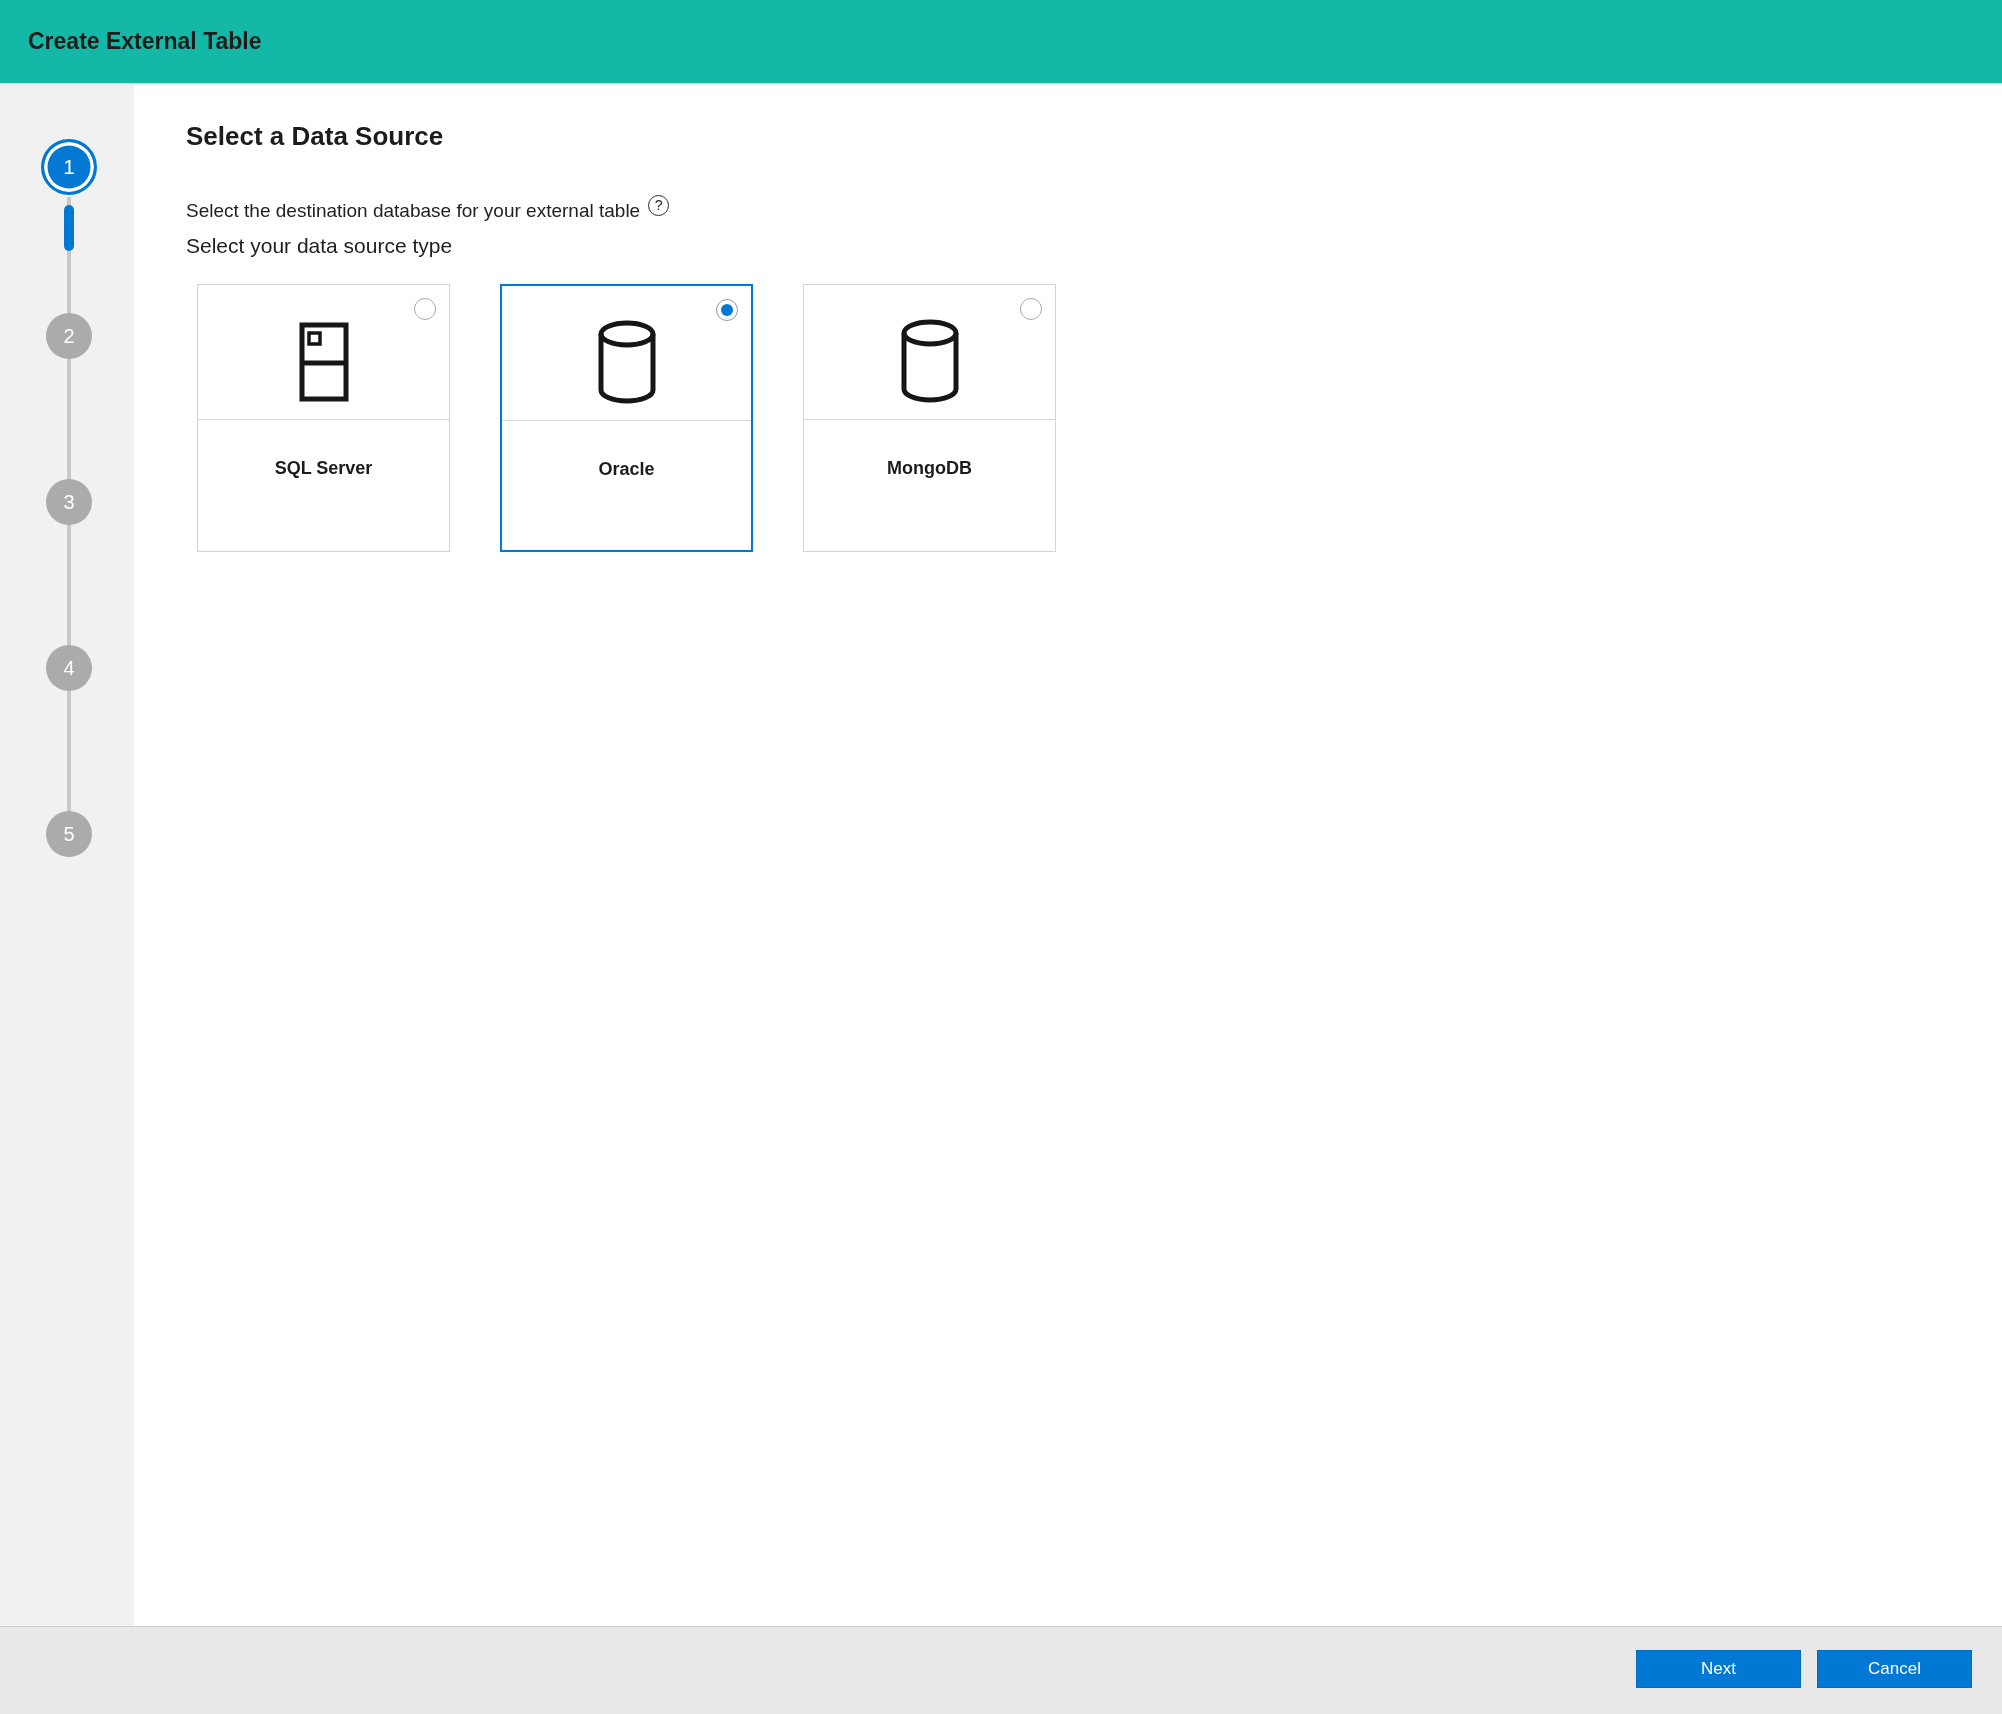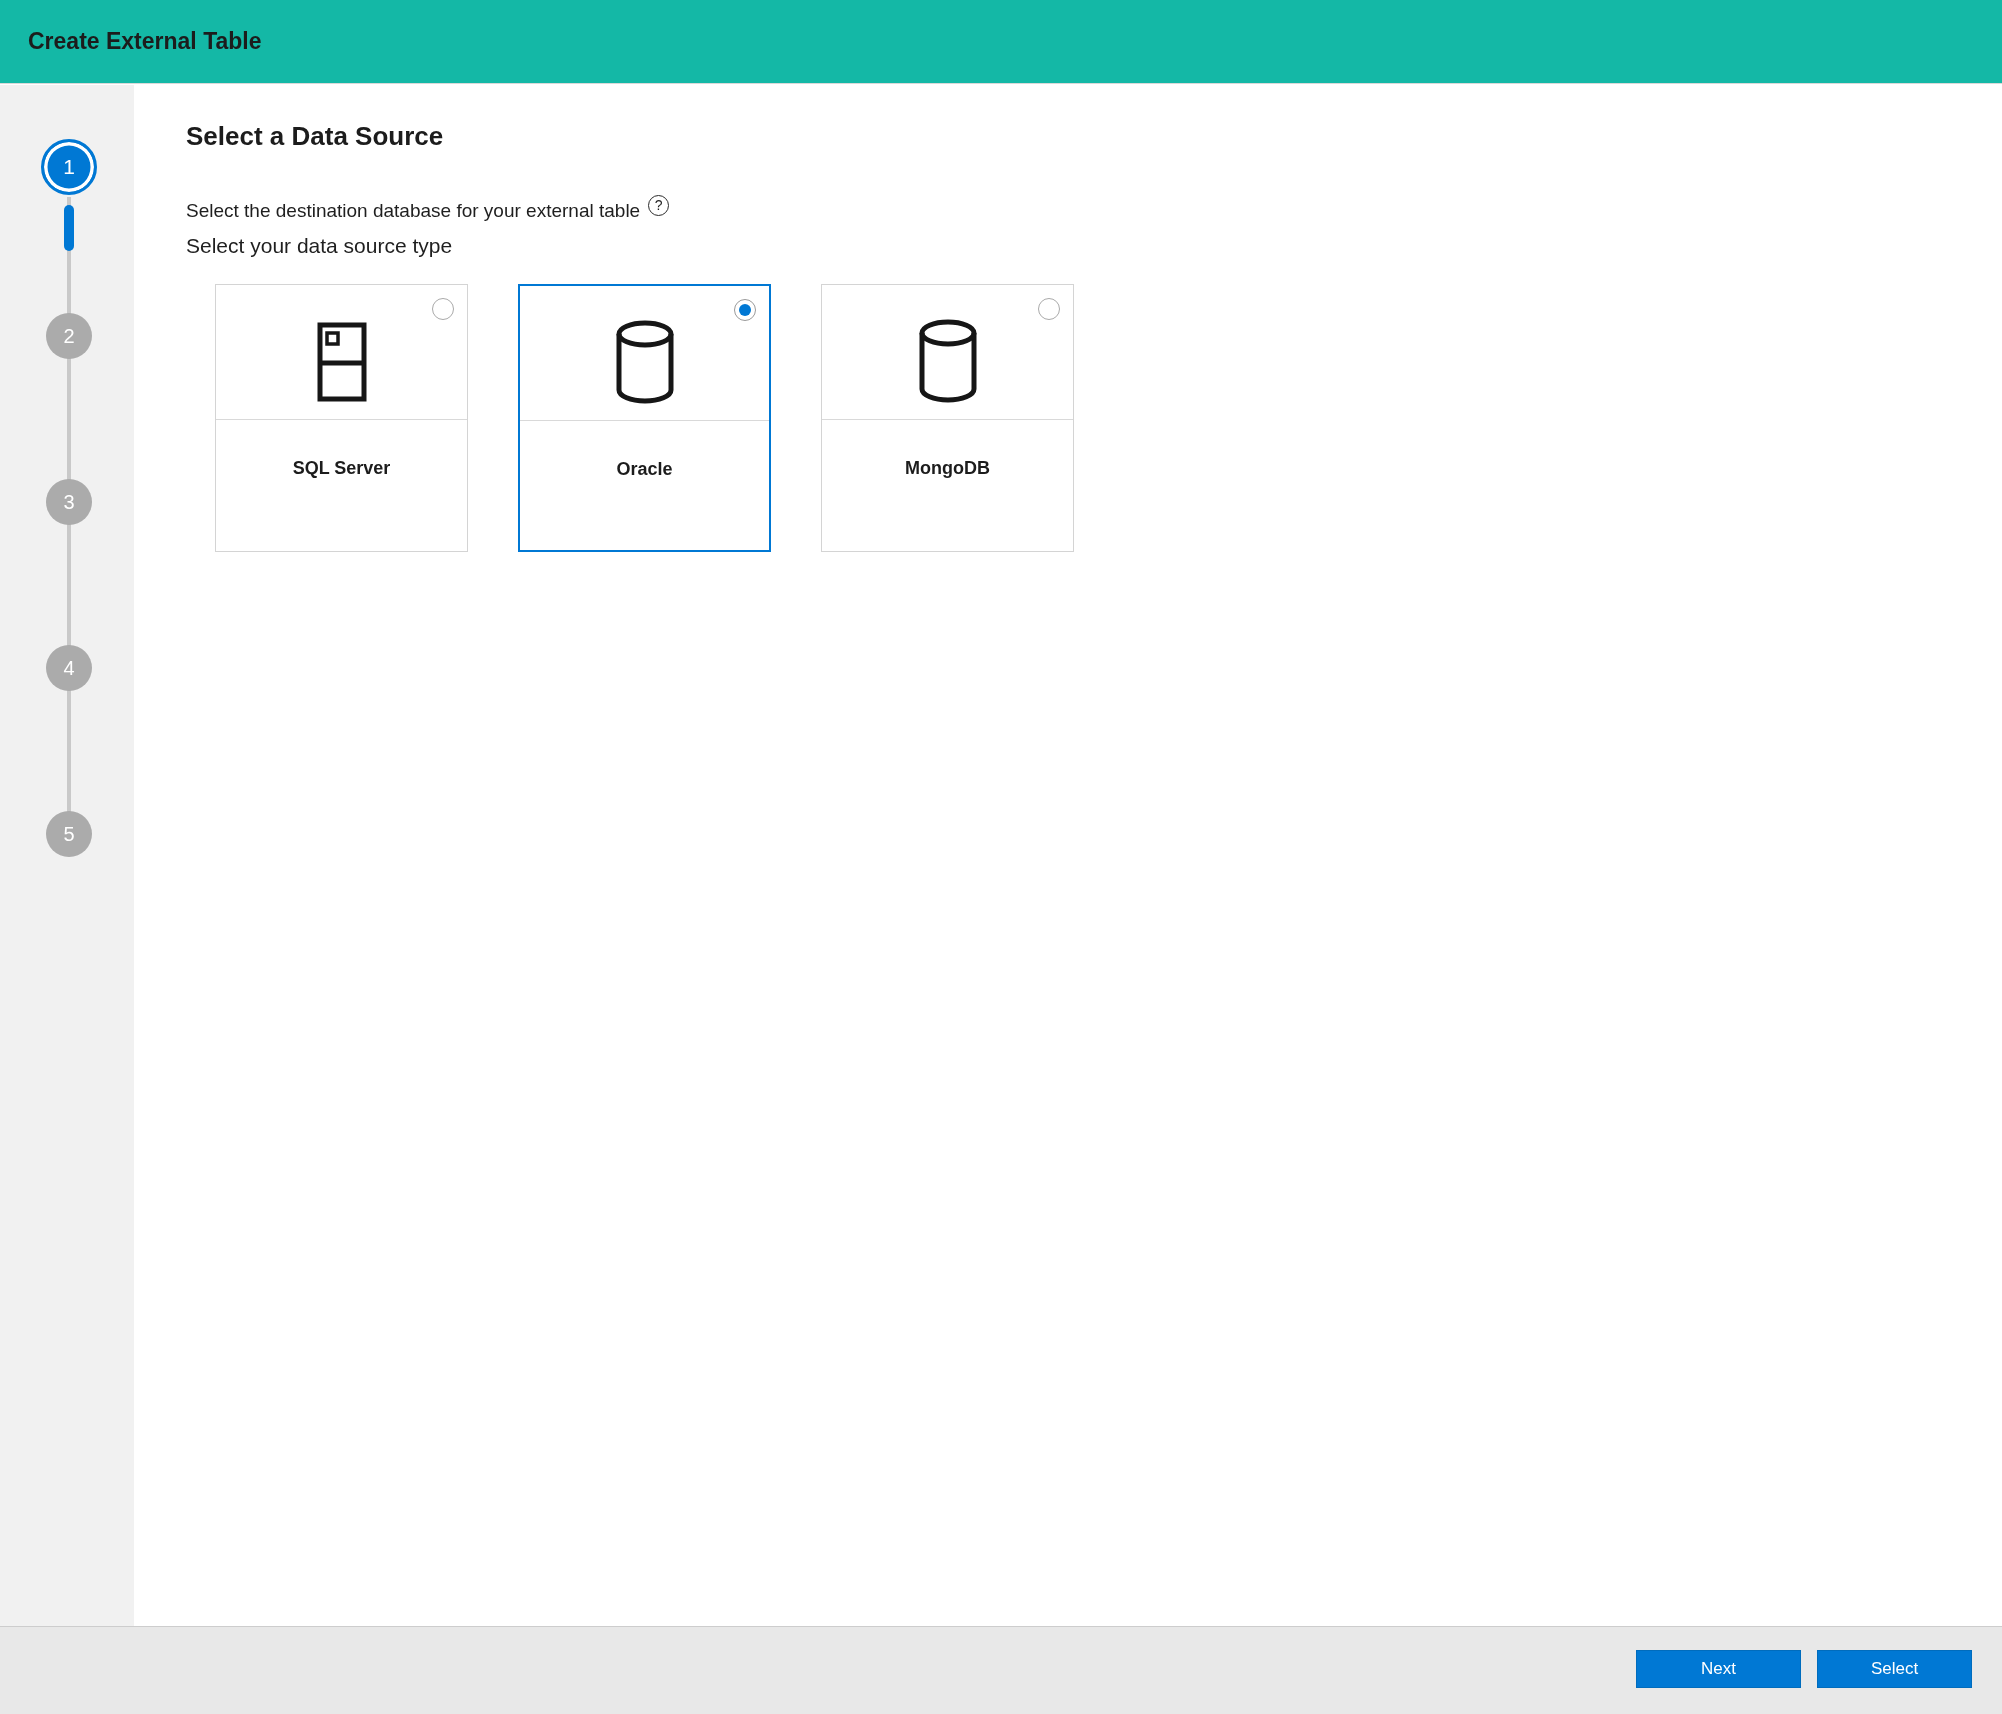--- a/index.html
+++ b/index.html
@@ -58,21 +58,21 @@
     box-sizing: border-box; cursor: pointer; color: #1f1f1f;
   }
   .select {
     margin-top: 14px; width: 1215px; height: 38px;
     border: 1px solid #7f7f7f; border-radius: 5px; background: #ffffff;
     display: flex; align-items: center; justify-content: space-between;
     padding: 0 14px; box-sizing: border-box; font-size: 17px; cursor: pointer;
   }
   .source-label { margin-top: 12px; font-size: 21px; }
 
-  .cards { margin-top: 26px; margin-left: 29px; display: flex; gap: 50px; }
+  .cards { margin-top: 26px; margin-left: 11px; display: flex; gap: 50px; }
   .card {
     position: relative; width: 253px; height: 268px;
     border: 1px solid #d4d4d4; box-sizing: border-box; background: #ffffff; cursor: pointer;
   }
   .card.selected { border: 2px solid #0078d4; }
   .radio {
     position: absolute; top: 13px; right: 13px; width: 22px; height: 22px;
     border: 1.5px solid #aaaaaa; border-radius: 50%; background: #ffffff;
     box-sizing: border-box; display: flex; align-items: center; justify-content: center;
   }
@@ -181,14 +181,14 @@
         <div class="card-label">MongoDB</div>
       </div>
 
 
     </div>
   </main>
 </div>
 
 <div class="footer">
   <button class="btn next">Next</button>
-  <button class="btn cancel">Select</button>
+  <button class="btn cancel">Cancel</button>
 </div>
 
 </body></html>

